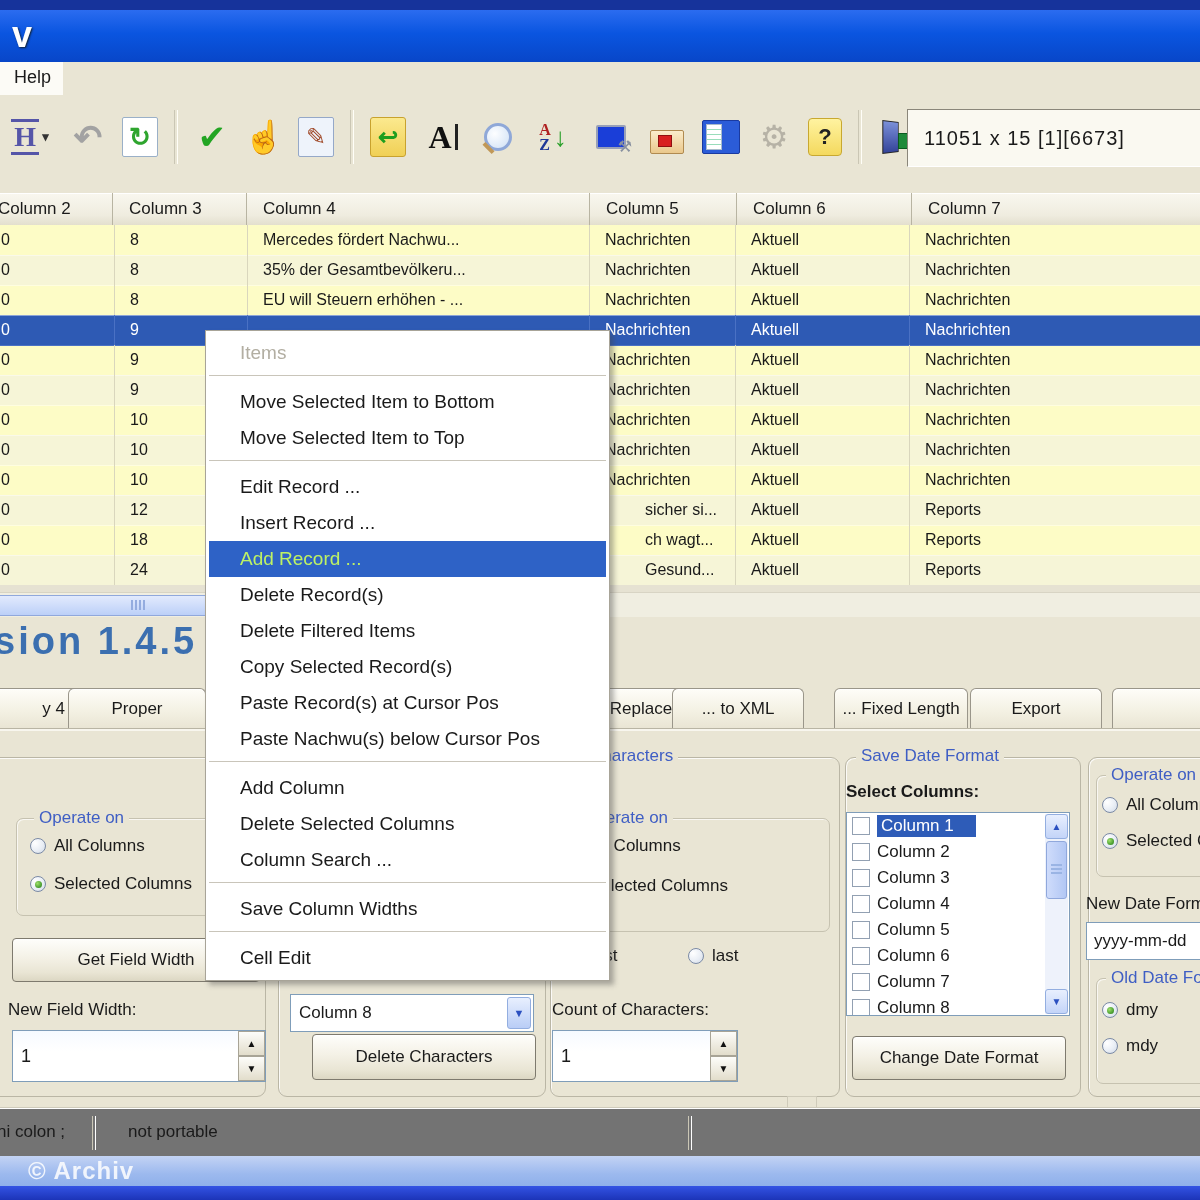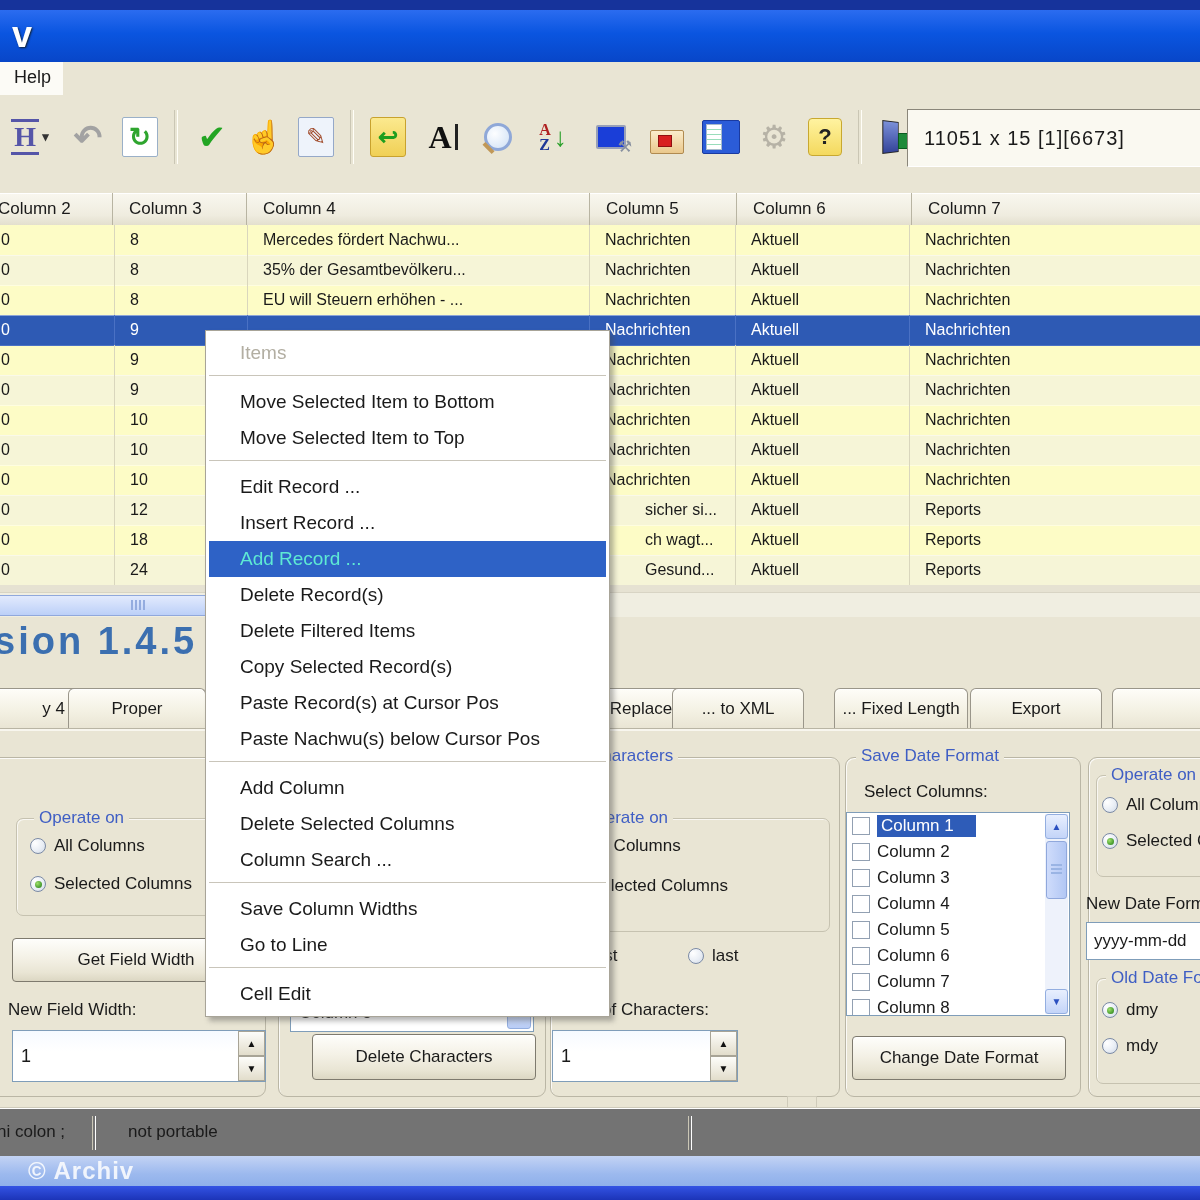--- a/index.html
+++ b/index.html
@@ -134,21 +134,21 @@
   .lb-arrow.down{margin-top:auto;}
   #lb-thumb{height:56px;margin:2px 1px;background:linear-gradient(90deg,#cfdcfb,#b2c7f4);border:1px solid #90a8dc;border-radius:3px;position:relative;}
   #lb-thumb::after{content:"";position:absolute;left:4px;right:4px;top:22px;height:12px;
     background:repeating-linear-gradient(#9ab4e4 0 2px,transparent 2px 4px);}
 
   
   #context-menu{position:absolute;left:205px;top:330px;width:403px;background:#fff;border:1px solid #a8a498;
     padding:4px 0;box-shadow:4px 4px 5px rgba(70,70,70,.4);z-index:50;}
   .cm-item{height:36px;display:flex;align-items:center;padding-left:34px;font-size:19px;}
   .cm-item.dis{color:#b2aea2;}
-  .cm-item.hl{background:#2e62c6;color:#5eead4;margin:0 3px;padding-left:31px;}
+  .cm-item.hl{background:#2e62c6;color:#bef264;margin:0 3px;padding-left:31px;}
   .cm-sep{border-top:1px solid #c9c5ba;margin:4px 3px;height:4px;}
 
   
   #panel-notch{position:absolute;left:787px;top:1096px;width:28px;height:14px;background:#e9e5d4;border:1px solid #cfcbba;border-radius:0 0 4px 4px;}
   #statusbar{position:absolute;left:0;top:1108px;width:1200px;height:48px;background:#737373;border-top:1px solid #fff;box-shadow:0 -1px 0 #cfcbbb;}
   .sb-text{position:absolute;top:13px;font-size:17px;white-space:nowrap;}
   .sb-sep{position:absolute;top:7px;width:2px;height:34px;border-left:1px solid #cbc7b6;border-right:1px solid #fff;}
   #footer-blue{position:absolute;left:0;top:1156px;width:1200px;height:30px;
     background:linear-gradient(180deg,#c3d3f4 0%,#9cb9ee 60%,#8fb0ea 100%);}
   #watermark{position:absolute;left:28px;top:1px;color:#fff;opacity:.85;font-size:24px;font-weight:bold;letter-spacing:1px;}
@@ -399,21 +399,21 @@
   <div class="spin" style="left:552px;top:1030px;width:184px;height:50px;">
     <div class="fld">1</div>
     <div class="btns">
         <div class="sb">▲</div>
         <div class="sb">▼</div>
       </div>
   </div>
 
   <div class="panel" style="left:845px;top:757px;width:234px;height:338px;"></div>
   <div class="grp-label" style="left:856px;top:746px;">Save Date Format</div>
-  <div class="lbl" style="left:864px;top:782px;">Select Columns:</div>
+  <div class="lbl" style="left:846px;top:782px;font-weight:bold;">Select Columns:</div>
   <div id="col-listbox">
     <div class="lb-item sel">
         <span class="cb"></span>
         <span class="lb-label">Column 1</span>
       </div>
       <div class="lb-item">
         <span class="cb"></span>
         <span class="lb-label">Column 2</span>
       </div>
       <div class="lb-item">
@@ -485,21 +485,20 @@
       <div class="cm-item">Delete Filtered Items</div>
       <div class="cm-item">Copy Selected Record(s)</div>
       <div class="cm-item">Paste Record(s) at Cursor Pos</div>
       <div class="cm-item">Paste Nachwu(s) below Cursor Pos</div>
       <div class="cm-sep"></div>
       <div class="cm-item">Add Column</div>
       <div class="cm-item">Delete Selected Columns</div>
       <div class="cm-item">Column Search ...</div>
       <div class="cm-sep"></div>
       <div class="cm-item">Save Column Widths</div>
-      <div class="cm-item">Go to Line</div>
       <div class="cm-sep"></div>
       <div class="cm-item">Cell Edit</div>
     </div>
 
   <div id="panel-notch"></div>
   <div id="statusbar">
     <div class="sb-text" style="left:-3px;">ni colon ;</div>
     <div class="sb-sep" style="left:92px;"></div>
     <div class="sb-text" style="left:128px;">not portable</div>
     <div class="sb-sep" style="left:688px;"></div>

